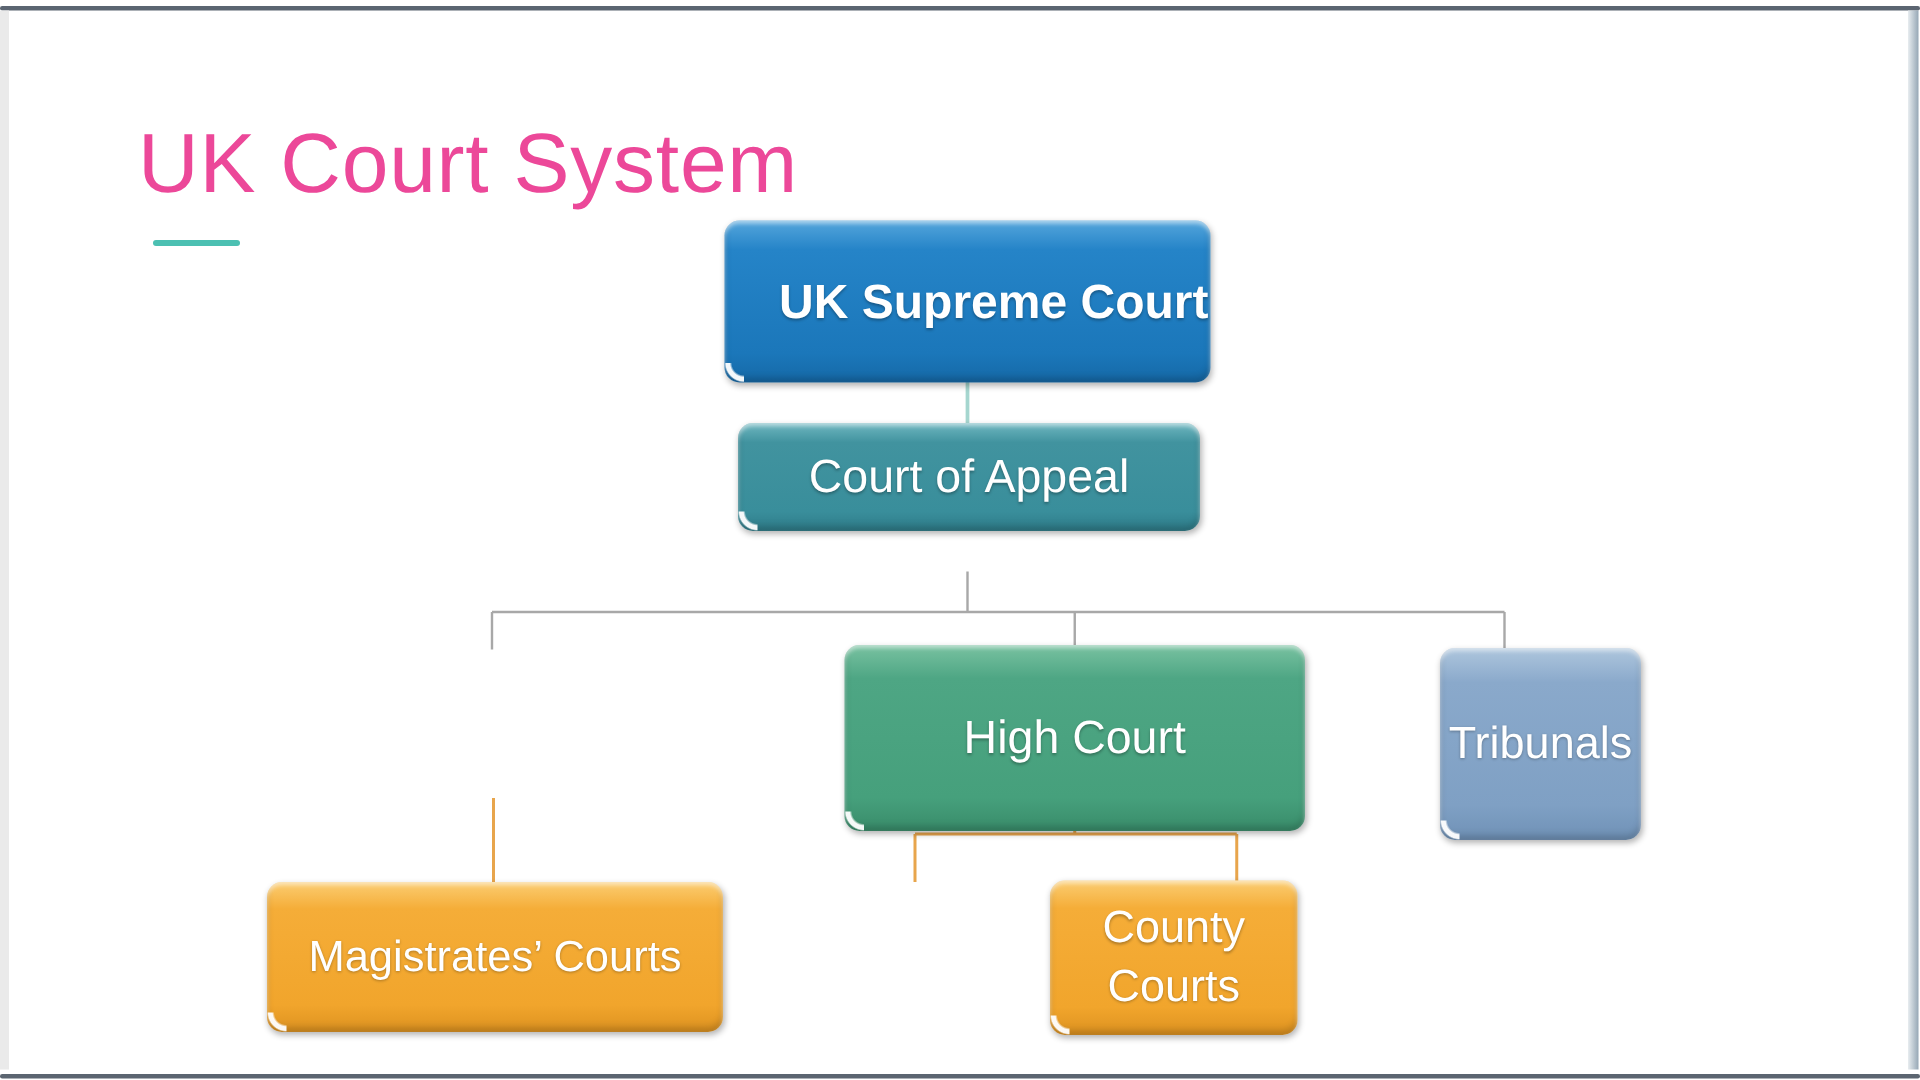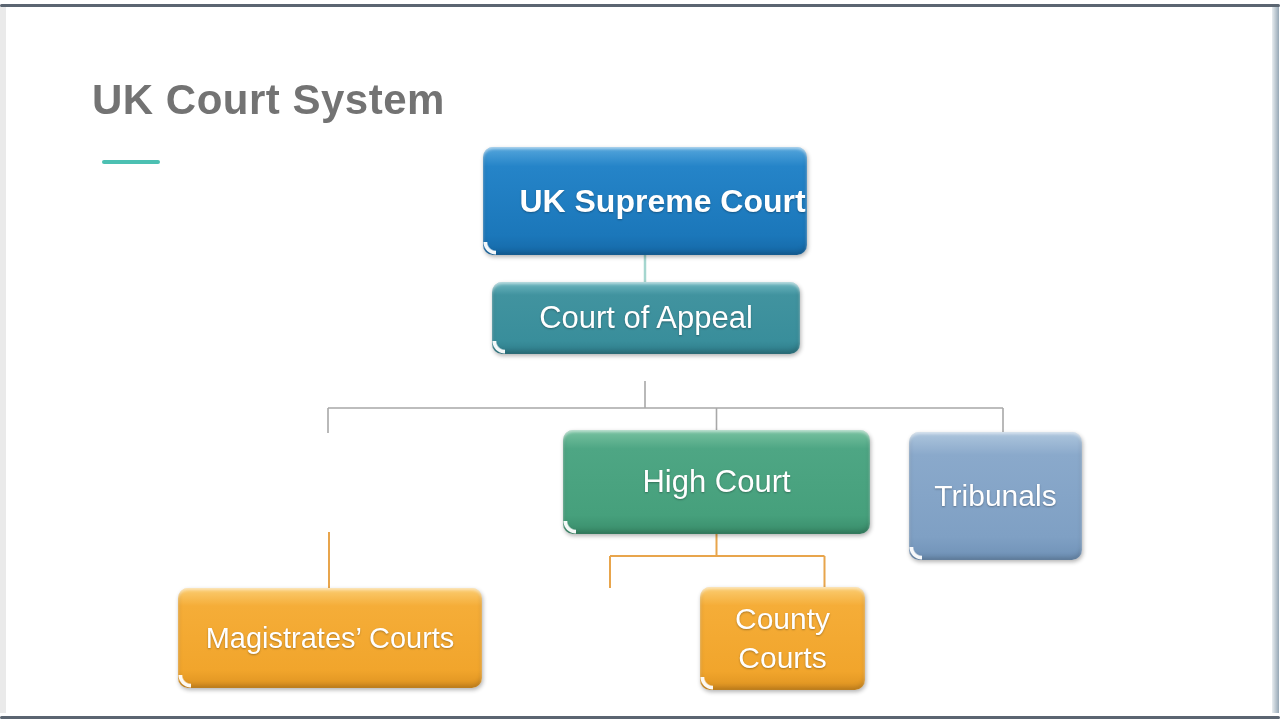--- a/index.html
+++ b/index.html
@@ -7,22 +7,22 @@
               font-family:"Liberation Sans", sans-serif; }
   .slide { position:relative; width:1280px; height:720px; background:#ffffff; }
 
   
   .frame-top    { position:absolute; left:0; top:4px;   width:1280px; height:3px; background:#5b6571; border-radius:3px; }
   .frame-bottom { position:absolute; left:0; top:716px; width:1280px; height:3px; background:#5b6571; border-radius:3px; }
   .frame-left   { position:absolute; left:0; top:7px;  width:6px; height:706px; background:#eaeaea; }
   .frame-right  { position:absolute; right:1px; top:7px; width:7px; height:706px;
                   background:linear-gradient(to right,#e8edf0,#96a7b5); }
 
-  .title { position:absolute; left:92px; top:76px; font-size:42px; font-weight:700;
-           color:#737373; letter-spacing:0.5px; }
+  .title { position:absolute; left:92px; top:76px; font-size:56px; font-weight:400;
+           color:#ec4899; letter-spacing:0.5px; }
   .title-underline { position:absolute; left:102px; top:160px; width:58px; height:4px;
            background:#4cc0b2; border-radius:2px; }
 
   svg.connectors { position:absolute; left:0; top:0; width:1280px; height:720px; z-index:1; }
 
   .node { position:absolute; z-index:2; border-radius:10px; display:flex; align-items:center;
           justify-content:center; color:#ffffff; text-align:center;
           text-shadow:0 1px 2px rgba(0,0,0,0.30);
           box-shadow: inset 0 2px 3px rgba(255,255,255,0.55),
                       inset 0 -3px 5px rgba(0,0,0,0.18),
@@ -36,22 +36,22 @@
   .c-blue   { background:linear-gradient(180deg,#55a6dc 0%,#2584c8 18%,#1b77ba 82%,#1568a6 100%);padding-left:35px; }
   .c-teal   { background:linear-gradient(180deg,#6fb7c0 0%,#41939f 18%,#398e9b 82%,#2e7b88 100%); }
   .c-gray   { background:linear-gradient(180deg,#9aa6aa 0%,#75848a 18%,#6b7a80 82%,#5c6b71 100%); }
   .c-green  { background:linear-gradient(180deg,#79c2a1 0%,#4ea684 18%,#46a07c 82%,#398c6a 100%); }
   .c-steel  { background:linear-gradient(180deg,#aec6dd 0%,#8aa9cb 18%,#7fa0c4 82%,#6f91b6 100%); }
   .c-orange { background:linear-gradient(180deg,#fbcd72 0%,#f5ad38 18%,#f1a52c 82%,#dd9220 100%); }
 
   .n-supreme     { left:483px; top:147px; width:324px; height:108px; font-size:32px; font-weight:700; white-space:nowrap; }
   .n-appeal      { left:492px; top:282px; width:308px; height:72px; font-size:31px; white-space:nowrap; }
   .n-crown       { left:195px; top:432px; width:268px; height:101px; font-size:31px; white-space:nowrap; }
-  .n-high        { left:563px; top:430px; width:307px; height:104px;  font-size:31px; white-space:nowrap; }
-  .n-tribunals   { left:909px; top:432px; width:173px; height:128px; font-size:30px; white-space:nowrap; }
+  .n-high        { left:563px; top:430px; width:307px; height:124px;  font-size:31px; white-space:nowrap; }
+  .n-tribunals   { left:960px; top:432px; width:134px; height:128px; font-size:30px; white-space:nowrap; }
   .n-magistrates { left:178px; top:588px; width:304px; height:100px; font-size:29px; white-space:nowrap; }
   .n-family      { left:528px; top:587px; width:164px; height:103px; font-size:30px; line-height:1.27; }
   .n-county      { left:700px; top:587px; width:165px; height:103px; font-size:30px; line-height:1.27; }
 </style>
 </head>
 <body>
 
 <div class="slide">
 
   <div class="frame-top"></div>

